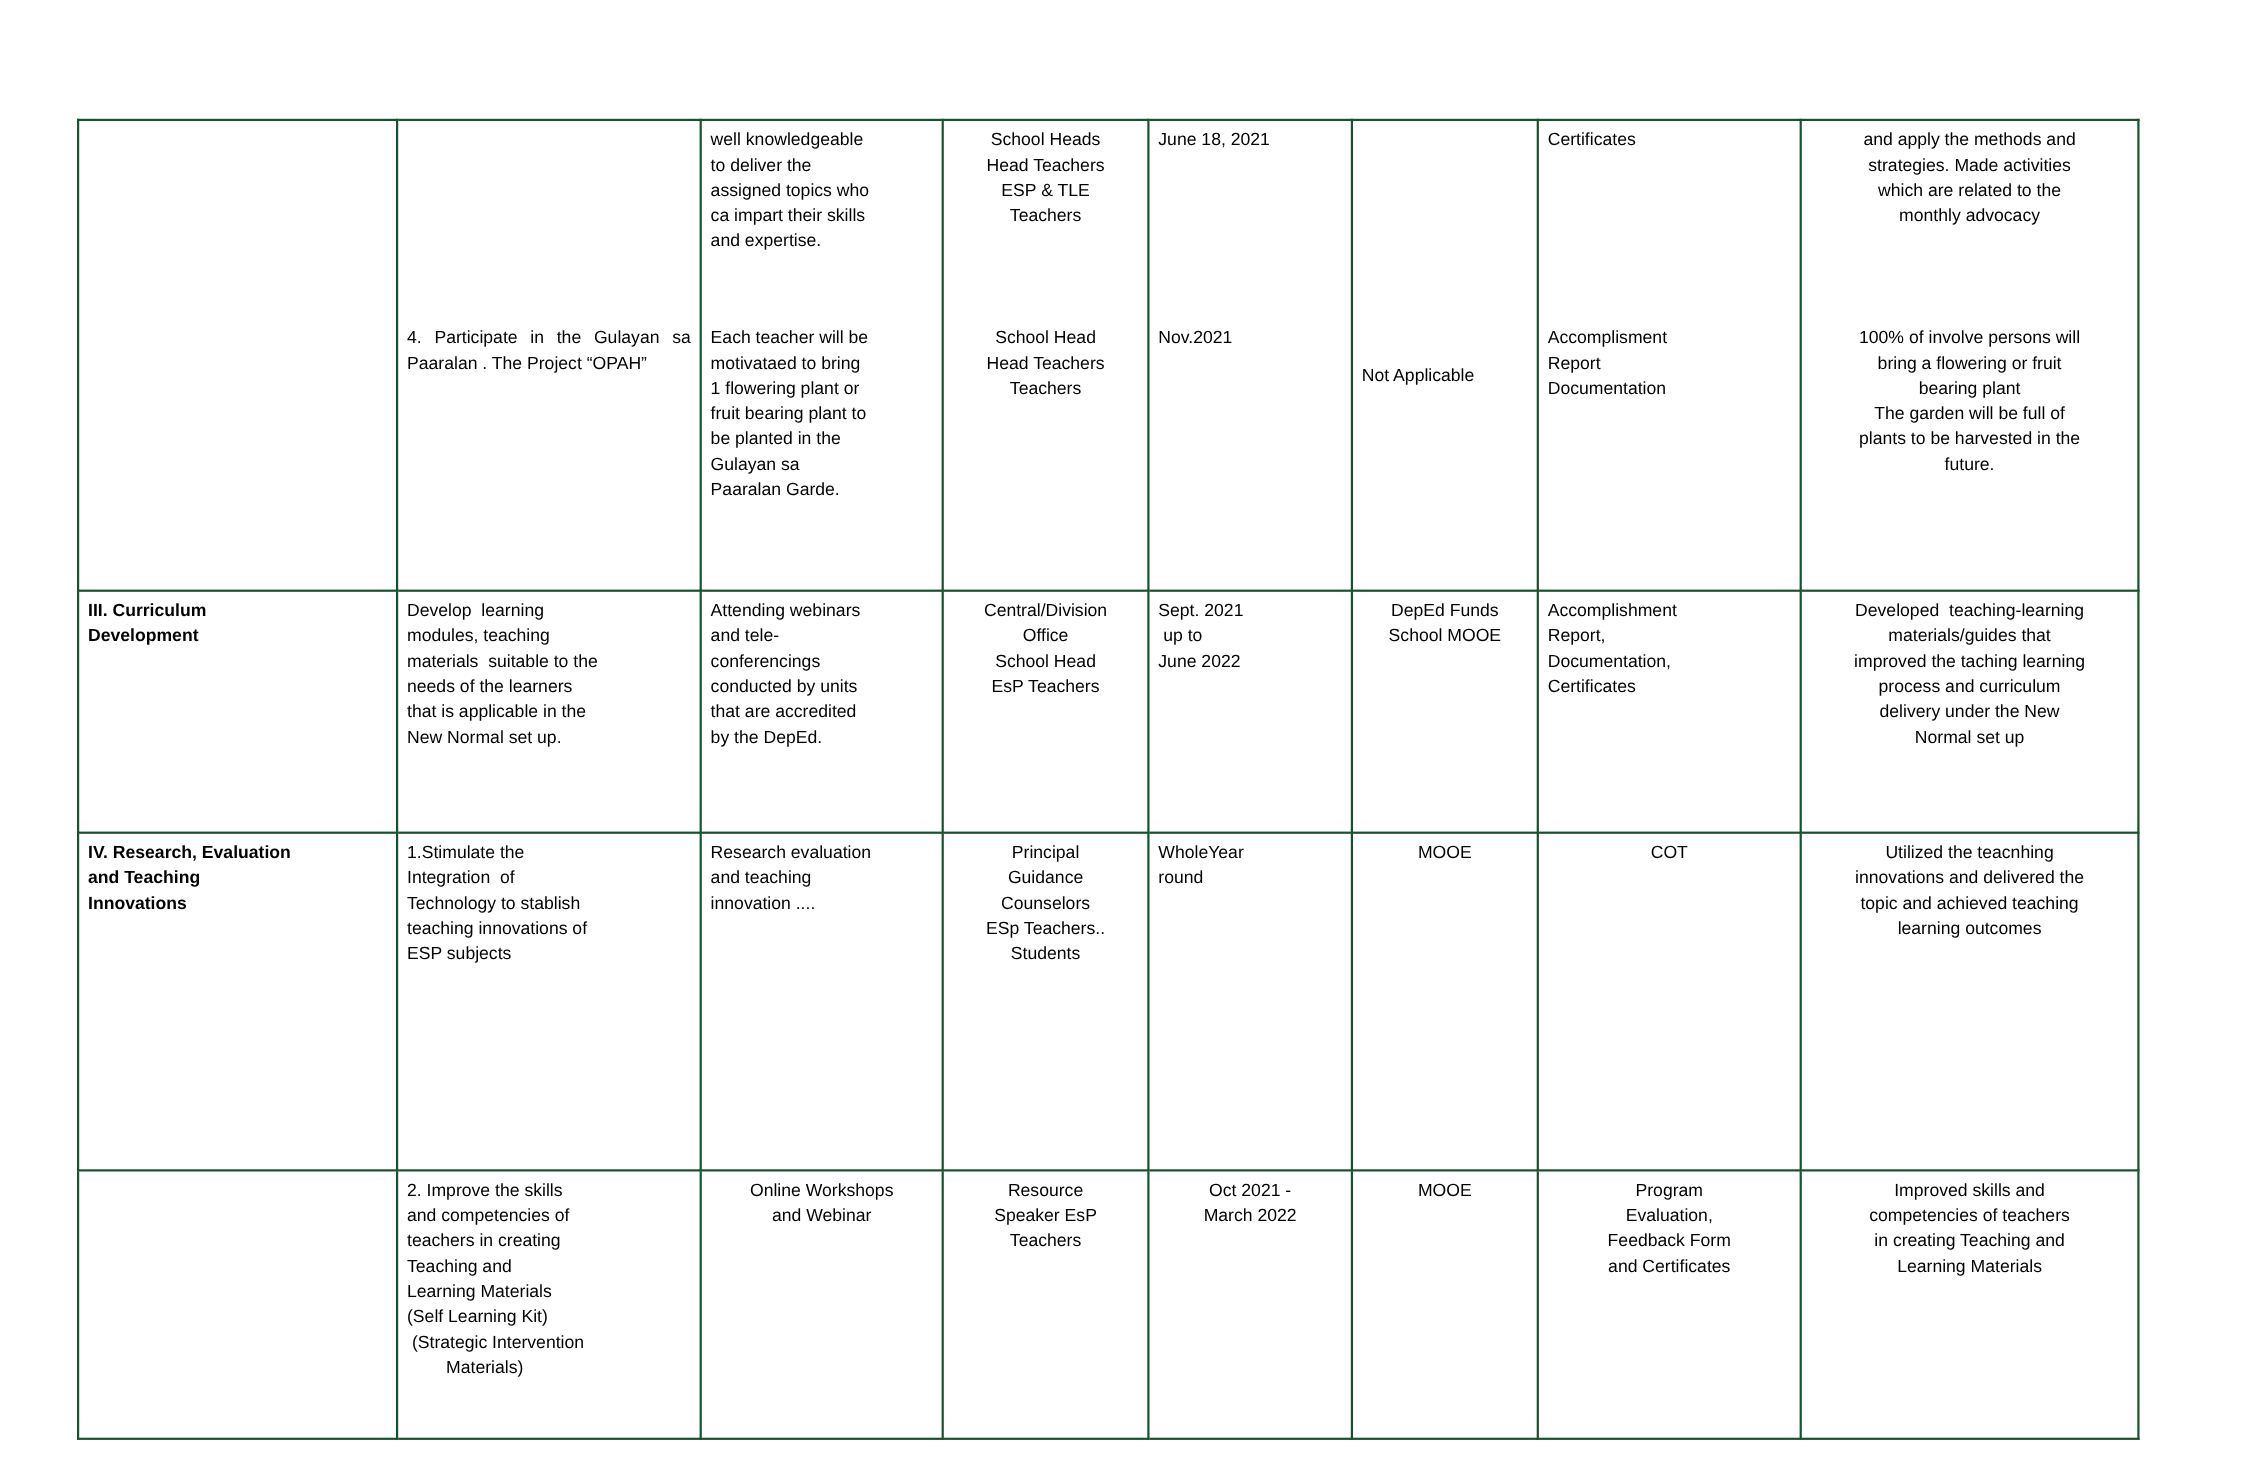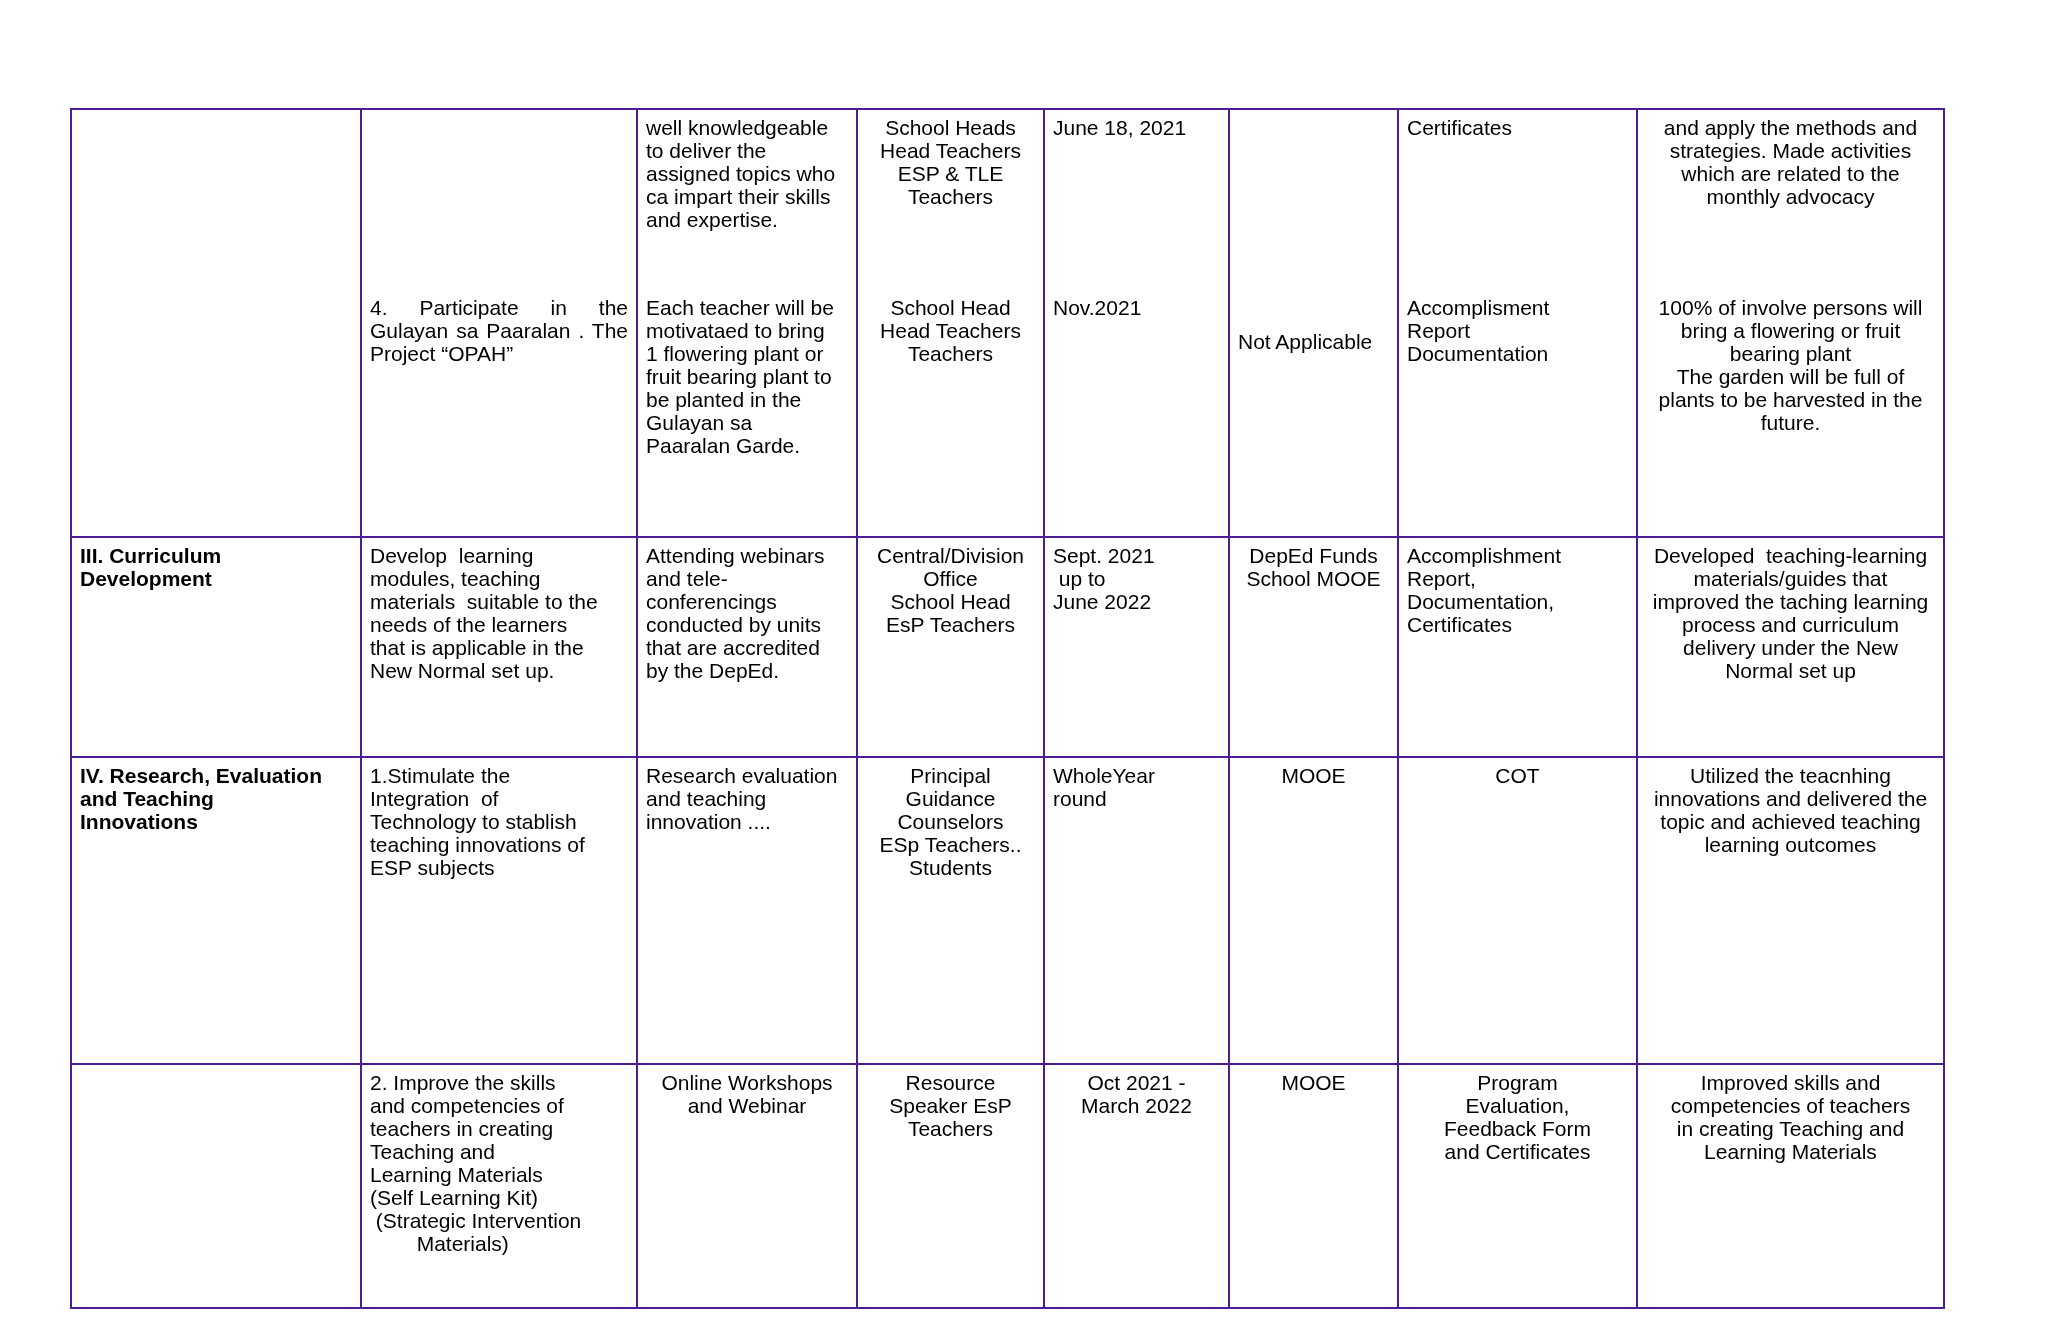--- a/index.html
+++ b/index.html
@@ -12,24 +12,24 @@
   }
   table.plan{
     position:absolute;
     left:70px;top:108px;
     width:1873px;
     border-collapse:collapse;
     table-layout:fixed;
     background:#fff;
   }
   td{
-    border:2px solid #4c1d95;
+    border:2px solid #14532d;
     vertical-align:top;
     padding:6px 8px;
-    font-size:21px;
+    font-size:16px;
     line-height:23px;
     overflow:hidden;
   }
   .cell-text{white-space:pre-line;}
   .al{text-align:left;}
   .ac{text-align:center;}
   .aj{text-align:justify;}
   .head{font-weight:bold;border-radius:23px;}
   
   .b1{height:180px;}

